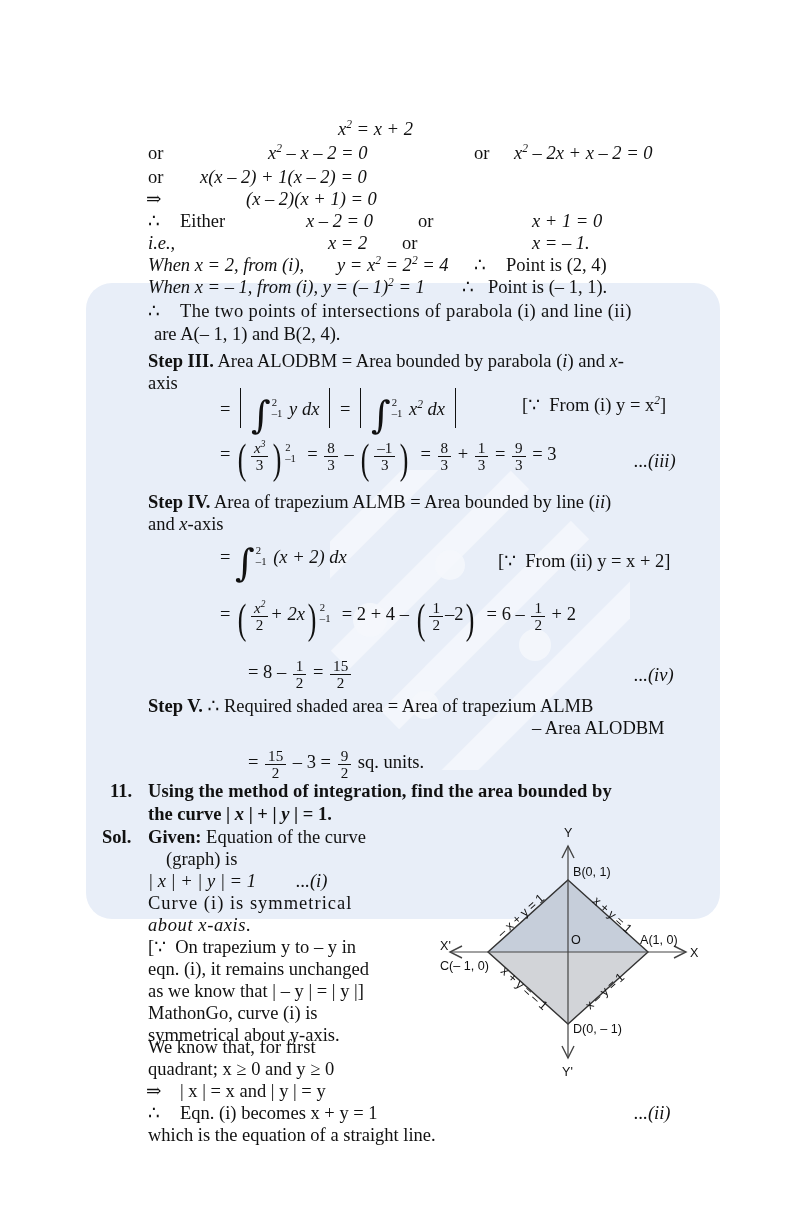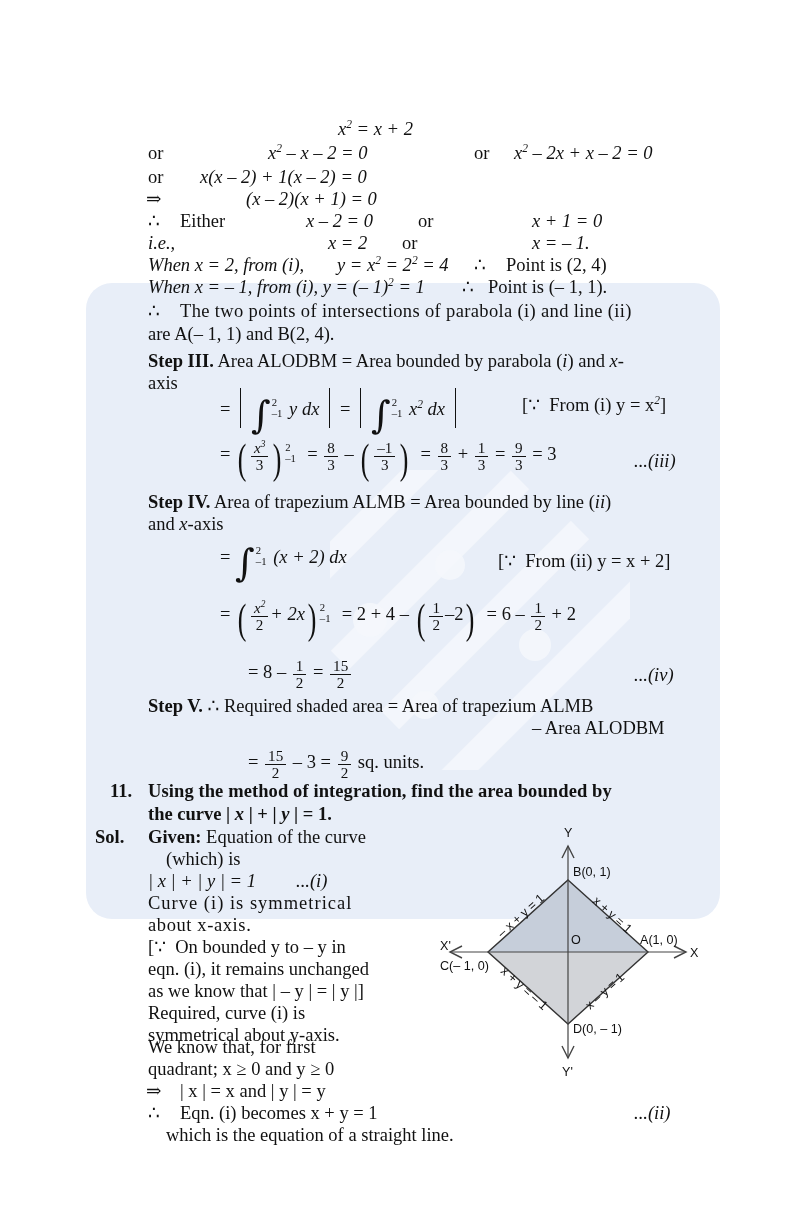--- a/index.html
+++ b/index.html
@@ -241,21 +241,21 @@
       <div class="ln" style="left:506px; top:256px;">Point is (2, 4)</div>
 
       <div class="ln" style="left:148px; top:278px;">
         <span class="it">When x = – 1, from (i), y = (– 1)</span><sup class="it">2</sup><span class="it"> = 1</span>
       </div>
       <div class="ln" style="left:462px; top:278px;">∴</div>
       <div class="ln" style="left:488px; top:278px;">Point is (– 1, 1).</div>
 
       <div class="ln" style="left:148px; top:302px;">∴</div>
       <div class="ln" style="left:180px; top:302px; letter-spacing:.35px;">The two points of intersections of parabola (i) and line (ii)</div>
-      <div class="ln" style="left:148px; top:325px;">are A(– 1, 1) and B(2, 4).</div>
+      <div class="ln" style="left:154px; top:325px;">are A(– 1, 1) and B(2, 4).</div>
 
       <div class="ln" style="left:148px; top:352px;">
         <span class="bd">Step III.</span><span> </span><span>Area ALODBM = Area bounded by parabola (</span><span class="it">i</span><span>) and </span><span class="it">x</span><span>-</span>
       </div>
       <div class="ln" style="left:148px; top:374px;">axis</div>
 
       <div class="ln" style="left:220px; top:388px;">
         <span>=</span>
         <span class="barv"></span>
         <span class="intg">∫</span><span class="lim"><span>2</span><span>–1</span></span>
@@ -342,48 +342,48 @@
         <span class="frac"><span class="num">9</span><span class="den">2</span></span>
         <span>sq. units.</span>
       </div>
 
       <div class="ln bd" style="left:110px; top:782px;">11.</div>
       <div class="ln bd" style="left:148px; top:782px; letter-spacing:.1px;">Using the method of integration, find the area bounded by</div>
       <div class="ln bd" style="left:148px; top:805px;">
         <span>the curve | </span><span class="it">x</span><span> | + | </span><span class="it">y</span><span> | = 1.</span>
       </div>
 
-      <div class="ln bd" style="left:95px; top:828px;">Sol.</div>
+      <div class="ln bd" style="left:102px; top:828px;">Sol.</div>
       <div class="ln" style="left:148px; top:828px;">
         <span class="bd">Given:</span><span>&nbsp;</span><span>Equation of the curve</span>
       </div>
-      <div class="ln" style="left:166px; top:850px;">(which) is</div>
+      <div class="ln" style="left:166px; top:850px;">(graph) is</div>
 
       <div class="ln it" style="left:148px; top:872px;">| x | + | y | = 1</div>
       <div class="ln it" style="left:296px; top:872px;">...(i)</div>
 
       <div class="ln" style="left:148px; top:894px; letter-spacing:1.0px;">Curve (i) is symmetrical</div>
-      <div class="ln" style="left:148px; top:916px; letter-spacing:.6px;">about x-axis.</div>
+      <div class="ln" style="left:148px; top:916px; letter-spacing:.6px;font-style:italic;">about x-axis.</div>
 
       <div class="ln" style="left:148px; top:938px;">
-        <span>[</span><span>∵</span><span>&nbsp;&nbsp;</span><span>On bounded y to – y in</span>
+        <span>[</span><span>∵</span><span>&nbsp;&nbsp;</span><span>On trapezium y to – y in</span>
       </div>
       <div class="ln" style="left:148px; top:960px;">eqn. (i), it remains unchanged</div>
       <div class="ln" style="left:148px; top:982px;">as we know that | – y | = | y |]</div>
-      <div class="ln" style="left:148px; top:1004px;">Required,      curve      (i)      is</div>
+      <div class="ln" style="left:148px; top:1004px;">MathonGo,      curve      (i)      is</div>
       <div class="ln" style="left:148px; top:1026px;">symmetrical about y-axis.</div>
 
       <div class="ln" style="left:148px; top:1038px;">We   know   that,   for   first</div>
       <div class="ln" style="left:148px; top:1060px;">quadrant; x ≥ 0 and y ≥ 0</div>
       <div class="ln" style="left:146px; top:1082px;">⇒</div>
       <div class="ln" style="left:180px; top:1082px;">| x | = x and | y | = y</div>
       <div class="ln" style="left:148px; top:1104px;">∴</div>
       <div class="ln" style="left:180px; top:1104px;">Eqn. (i) becomes x + y = 1</div>
       <div class="ln it" style="left:634px; top:1104px;">...(ii)</div>
-      <div class="ln" style="left:166px; top:1126px;">which is the equation of a straight line.</div>
+      <div class="ln" style="left:148px; top:1126px;">which is the equation of a straight line.</div>
     </div>
 
     <div class="figure">
       <svg width="268" height="268" viewBox="0 0 268 268">
 
         <polygon points="128,60 208,132 128,204 48,132" fill="#d2d4d8" stroke="none"></polygon>
 
         <polygon points="128,60 208,132 48,132" fill="#c3ccdb" fill-opacity="0.8" stroke="none"></polygon>
 
         <polygon points="128,60 208,132 128,204 48,132" fill="none" stroke="#333" stroke-width="1.4"></polygon>

